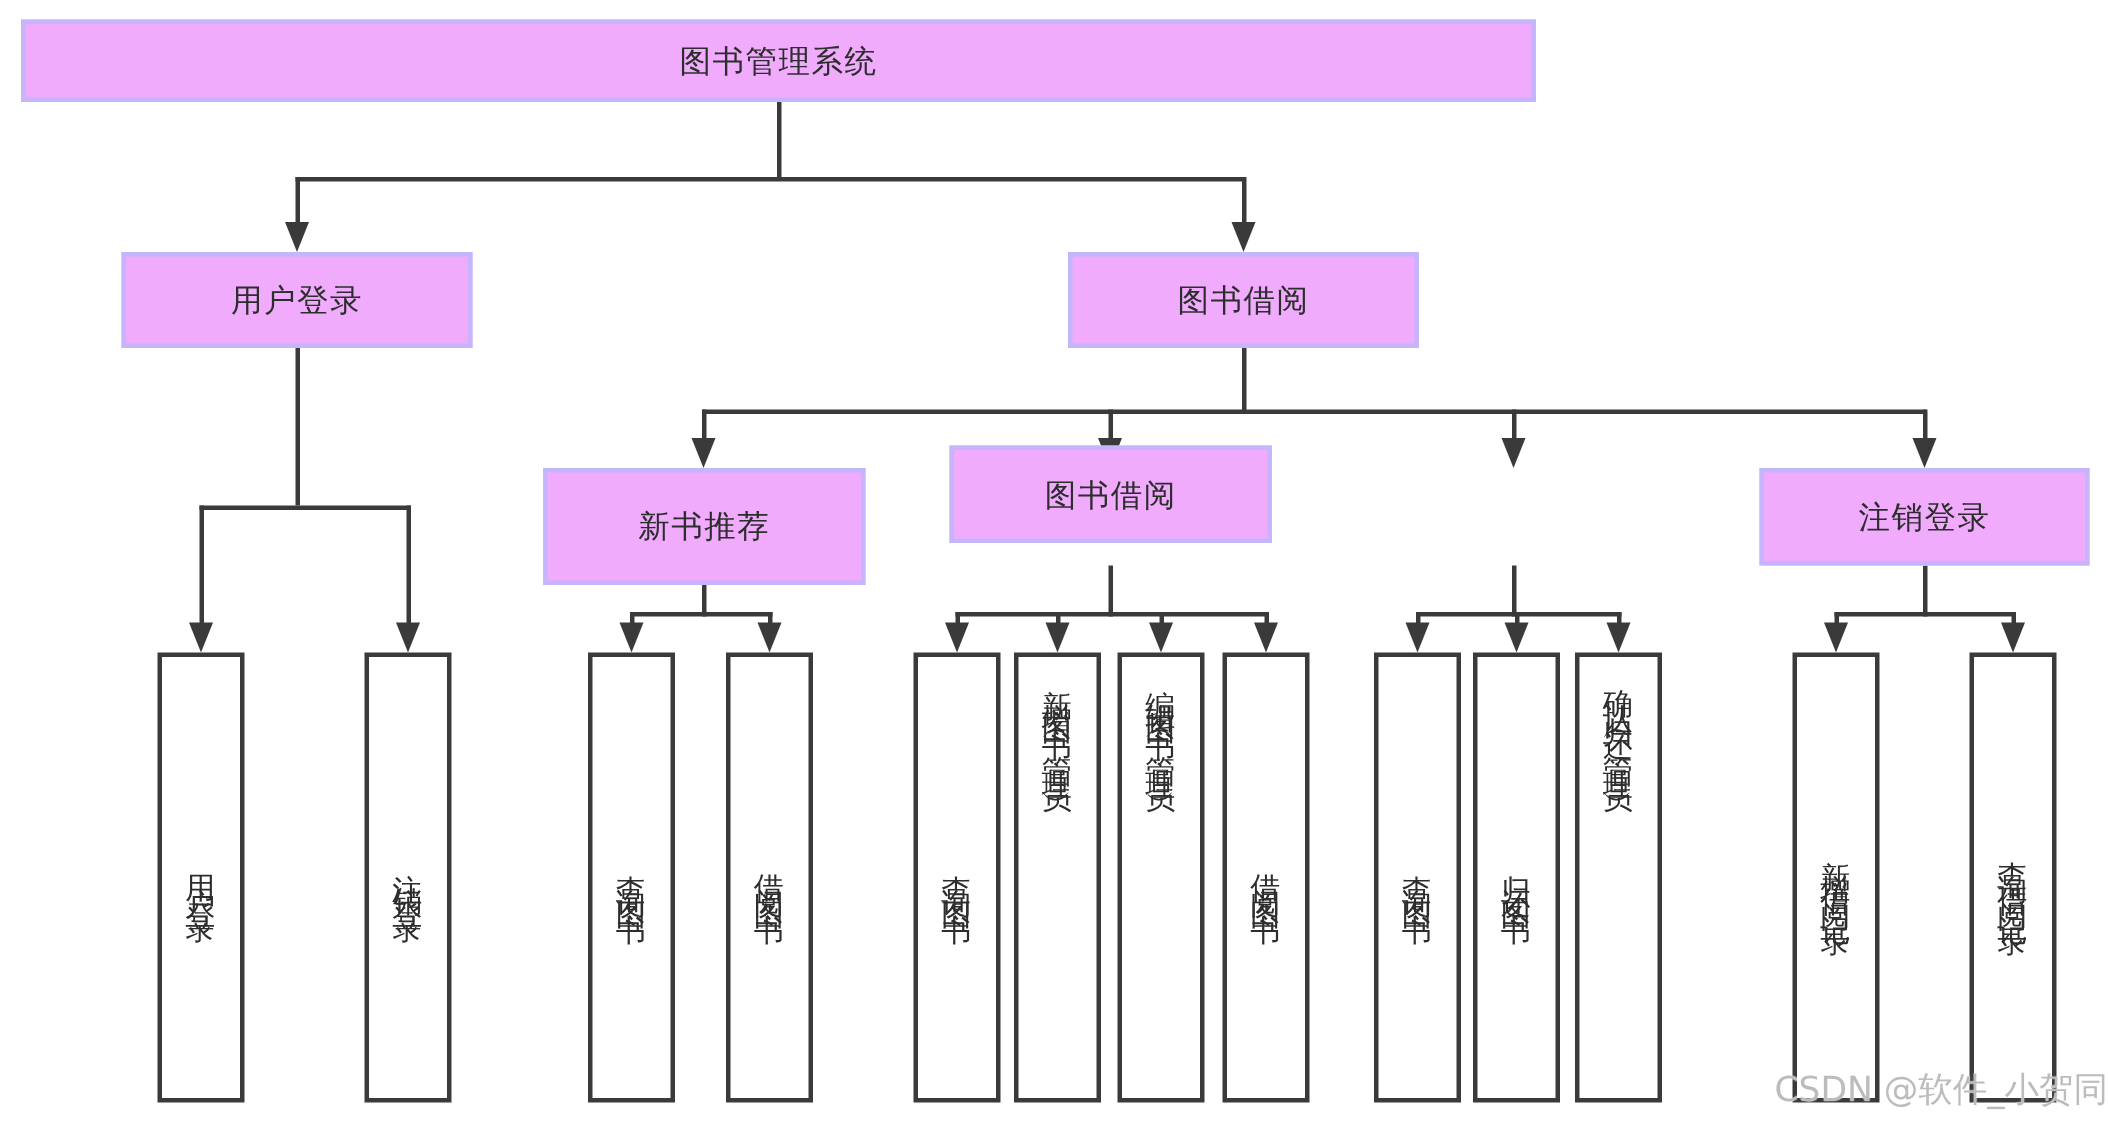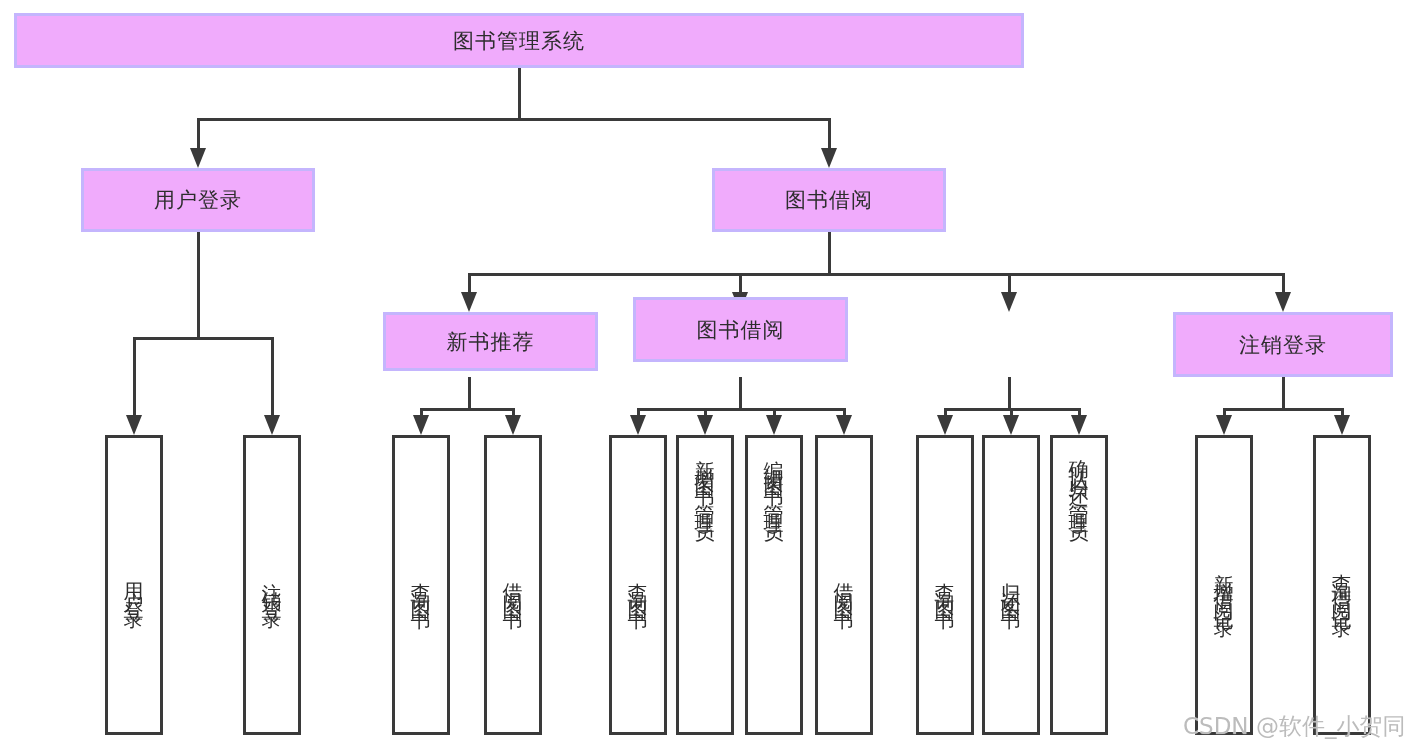--- a/index.html
+++ b/index.html
@@ -152,21 +152,21 @@
     <span class="hlabel">图书管理系统</span>
   </div>
 
   <div class="node" style="left:81px;top:168px;width:234px;height:64px">
     <span class="hlabel">用户登录</span>
   </div>
   <div class="node" style="left:712px;top:168px;width:234px;height:64px">
     <span class="hlabel">图书借阅</span>
   </div>
 
-  <div class="node" style="left:383px;top:312px;width:215px;height:59px">
+  <div class="node" style="left:362px;top:312px;width:215px;height:78px">
     <span class="hlabel">新书推荐</span>
   </div>
   <div class="node" style="left:633px;top:297px;width:215px;height:65px">
     <span class="hlabel">图书借阅</span>
   </div>
   <div class="node" style="left:1173px;top:312px;width:220px;height:65px">
     <span class="hlabel">注销登录</span>
   </div>
 
   <div class="leaf" style="left:105px">

